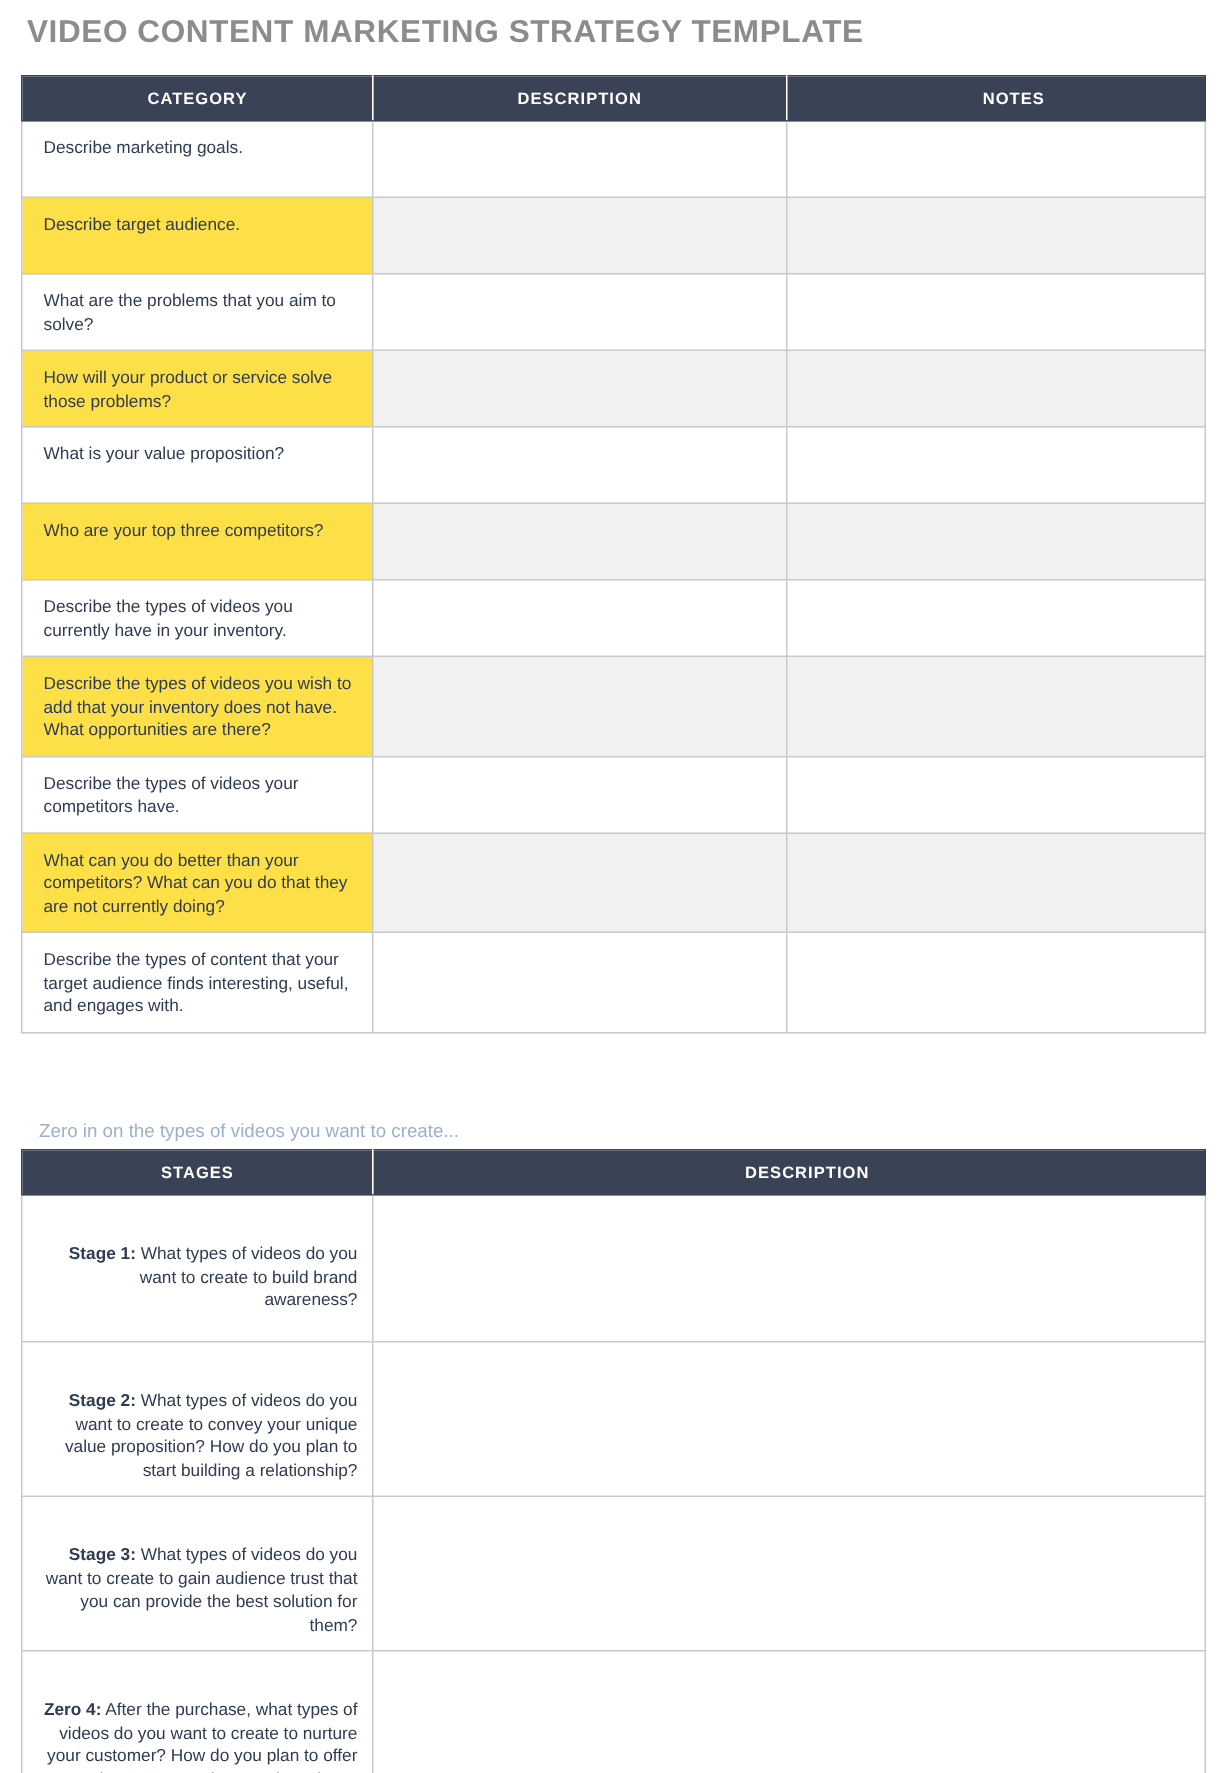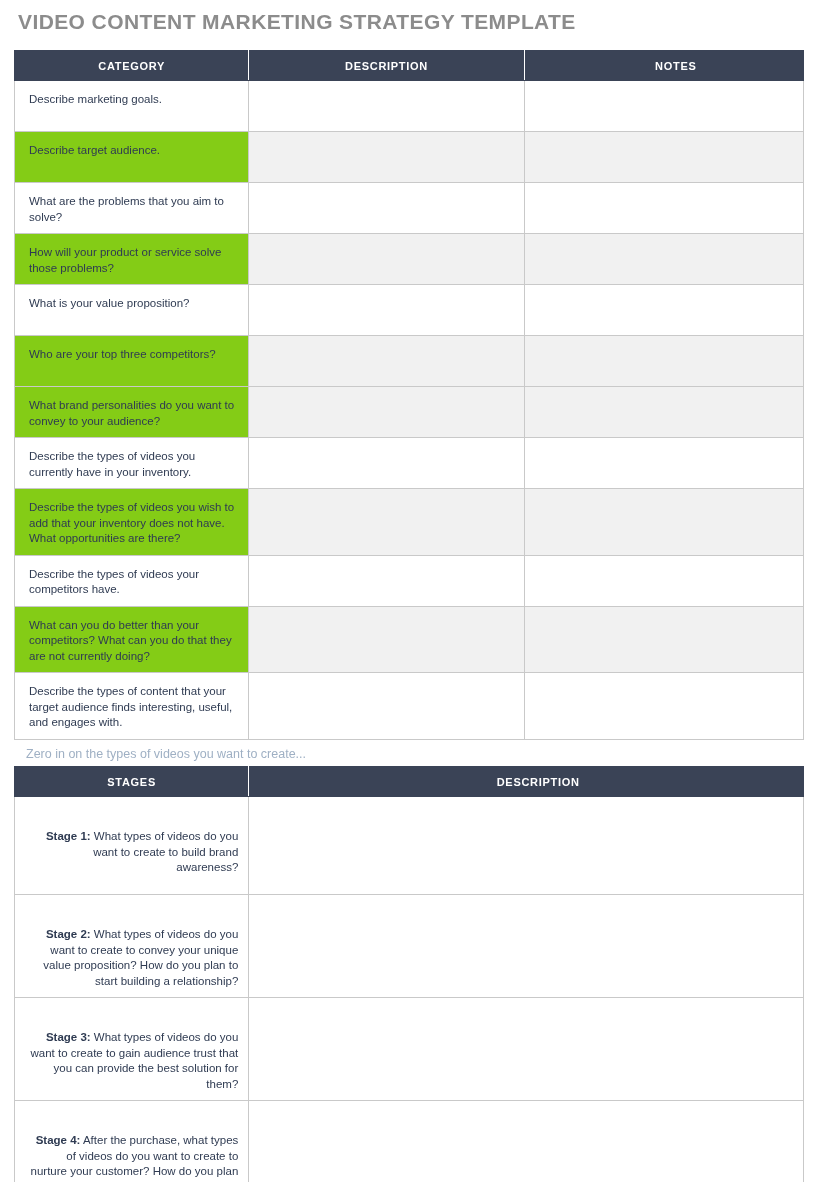--- a/index.html
+++ b/index.html
@@ -78,21 +78,21 @@
   #tbl-strategy col.c-notes { width: 279px; }
 
   #tbl-strategy tbody tr { height: 51px; }
   #tbl-strategy tbody tr.taller { height: 64px; padding-left: 37px; }
 
   #tbl-strategy tbody tr.alt td.c1 { background: #eaeef4; }
   #tbl-strategy tbody tr.alt td.c2,
   #tbl-strategy tbody tr.alt td.c3 { background: #f1f1f1; }
   #tbl-strategy tbody tr td { background: #ffffff; }
   #tbl-strategy tbody tr.alt td { background: #f1f1f1; }
-  #tbl-strategy tbody tr.alt td.c1 { background: #84cc16; }
+  #tbl-strategy tbody tr.alt td.c1 { background: #fde047; }
 
   
   .section-note {
     position: absolute;
     left: 26px;
     top: 747px;
     font-size: 12.5px;
     color: #9fb0c4;
     white-space: nowrap;
   }
@@ -186,31 +186,20 @@
           <td class="c1">
             <span class="cell-text">Who are your top three competitors?</span>
           </td>
           <td class="c2">
             <span class="cell-text"></span>
           </td>
           <td class="c3">
             <span class="cell-text"></span>
           </td>
         </tr>
-        <tr class="alt">
-          <td class="c1">
-            <span class="cell-text">What brand personalities do you want to convey to your audience?</span>
-          </td>
-          <td class="c2">
-            <span class="cell-text"></span>
-          </td>
-          <td class="c3">
-            <span class="cell-text"></span>
-          </td>
-        </tr>
         <tr>
           <td class="c1">
             <span class="cell-text">Describe the types of videos you currently have in your inventory.</span>
           </td>
           <td class="c2">
             <span class="cell-text"></span>
           </td>
           <td class="c3">
             <span class="cell-text"></span>
           </td>
@@ -295,21 +284,21 @@
         <tr>
           <td>
             <span class="cell-text"><b class="stage-label">Stage 3:</b><span> What types of videos do you want to create to gain audience trust that you can provide the best solution for them?</span></span>
           </td>
           <td>
             <span class="cell-text"></span>
           </td>
         </tr>
         <tr>
           <td>
-            <span class="cell-text"><b class="stage-label">Stage 4:</b><span> After the purchase, what types of videos do you want to create to nurture your customer? How do you plan to offer complementary products and services?</span></span>
+            <span class="cell-text"><b class="stage-label">Zero 4:</b><span> After the purchase, what types of videos do you want to create to nurture your customer? How do you plan to offer complementary products and services?</span></span>
           </td>
           <td>
             <span class="cell-text"></span>
           </td>
         </tr>
       </tbody>
   </table>
 
 </div>
 

